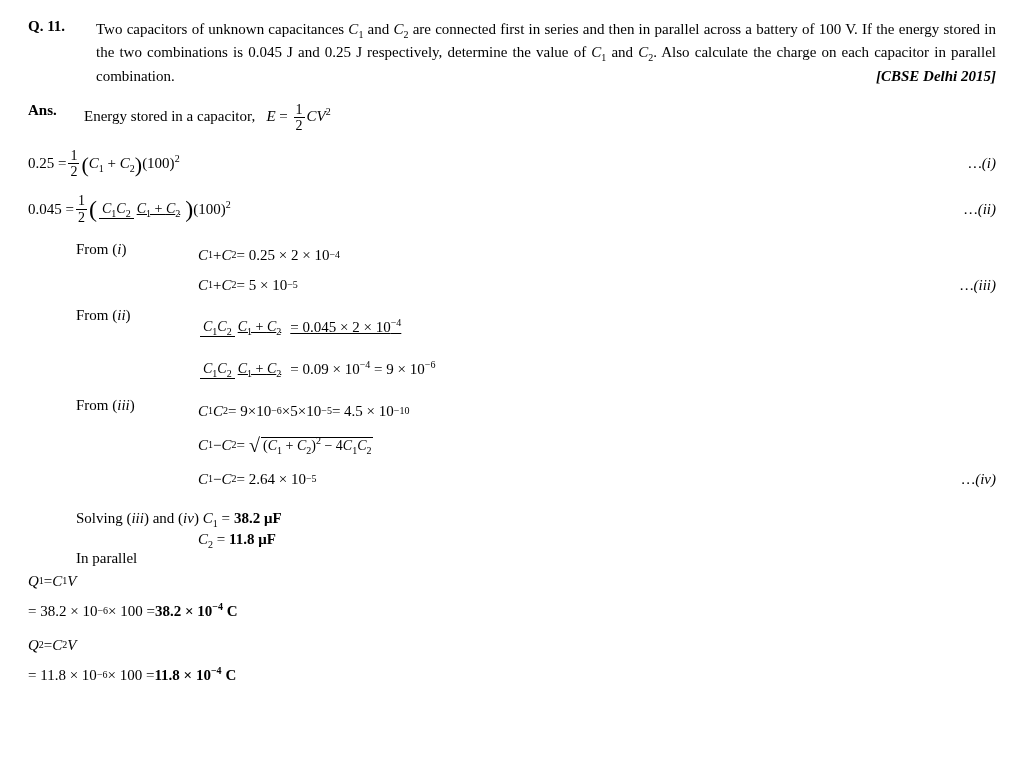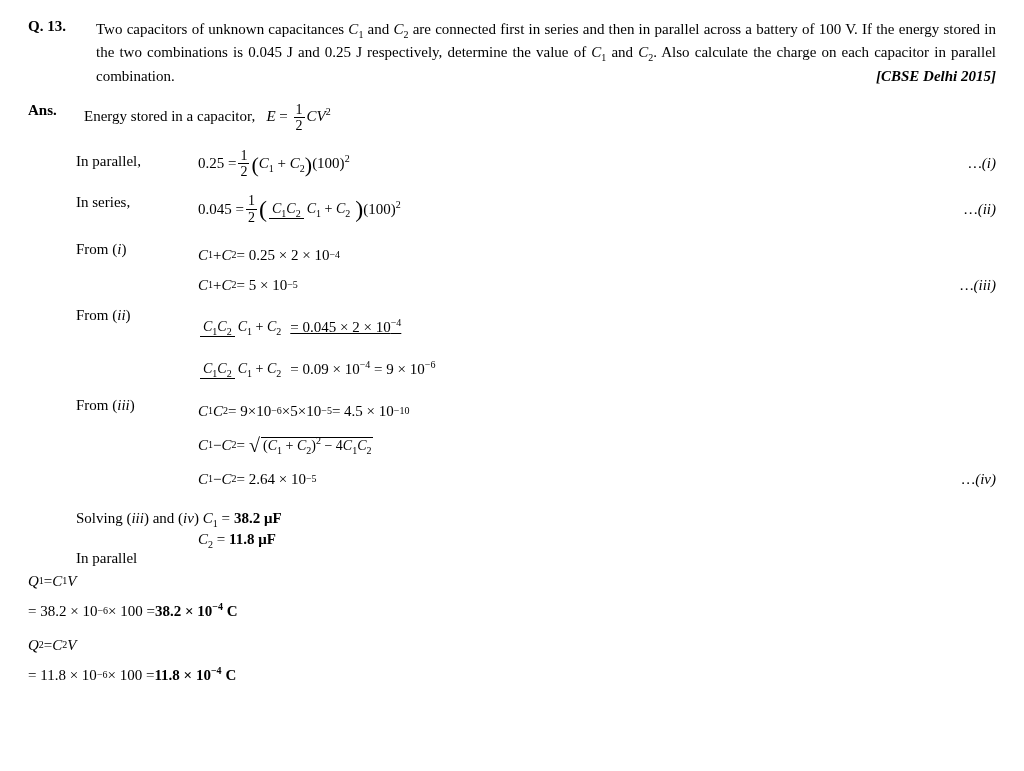--- a/index.html
+++ b/index.html
@@ -102,20 +102,21 @@
       padding: 0 3px;
       text-align: center;
       font-size: 14px;
       line-height: 1.3;
     }
     .big-frac .den {
       padding: 0 3px;
       text-align: center;
       font-size: 14px;
       line-height: 1.3;
+      text-decoration: underline;
     }
     sup { font-size: 10px; vertical-align: super; line-height: 0; }
     sub { font-size: 10px; vertical-align: sub; line-height: 0; }
     .bold { font-weight: bold; }
     .paren-big {
       font-size: 22px;
       vertical-align: middle;
       line-height: 0.8;
     }
     .bracket-big {
@@ -195,21 +196,21 @@
     }
     .in-parallel-content {
       flex: 1;
     }
   </style>
 </head>
 <body>
 
 <div class="question-block">
   <div class="q-label">
-    <span>Q. 13.</span>
+    <span>Q. 11.</span>
   </div>
   <div class="q-text">
     Two capacitors of unknown capacitances <i>C</i><sub>1</sub> and <i>C</i><sub>2</sub> are connected first in series and then
     in parallel across a battery of 100 V. If the energy stored in the two combinations is 0.045 J
     and 0.25 J respectively, determine the value of <i>C</i><sub>1</sub> and <i>C</i><sub>2</sub>. Also calculate the charge on each
     capacitor in parallel combination.
     <span class="cbse-ref">[CBSE Delhi 2015]</span>
   </div>
 </div>
 
@@ -217,36 +218,34 @@
   <div class="ans-label">Ans.</div>
   <div class="ans-formula">
     Energy stored in a capacitor, &nbsp; <i>E</i> = <span class="frac">
         <span class="num">1</span>
         <span class="den">2</span>
       </span><i>CV</i><sup>2</sup>
   </div>
 </div>
 
 <div class="section" style="margin-top:14px;">
-  <div class="section-label">In parallel,</div>
   <div class="section-content">
     <div class="eq-row">
       <span>0.25 = </span>
       <span class="frac">
           <span class="num">1</span>
           <span class="den">2</span>
         </span>
       <span><span class="paren-big">(</span><i>C</i><sub>1</sub> + <i>C</i><sub>2</sub><span class="paren-big">)</span>(100)<sup>2</sup></span>
       <span class="eq-number">…(<i>i</i>)</span>
     </div>
   </div>
 </div>
 
 <div class="section" style="margin-top:8px;">
-  <div class="section-label">In series,</div>
   <div class="section-content">
     <div class="eq-row eq-line-tall">
       <span>0.045 = </span>
       <span class="frac">
           <span class="num">1</span>
           <span class="den">2</span>
         </span>
       <span class="bracket-big">(</span>
       <span class="big-frac">
         <span class="num"><i>C</i><sub>1</sub><i>C</i><sub>2</sub></span>

